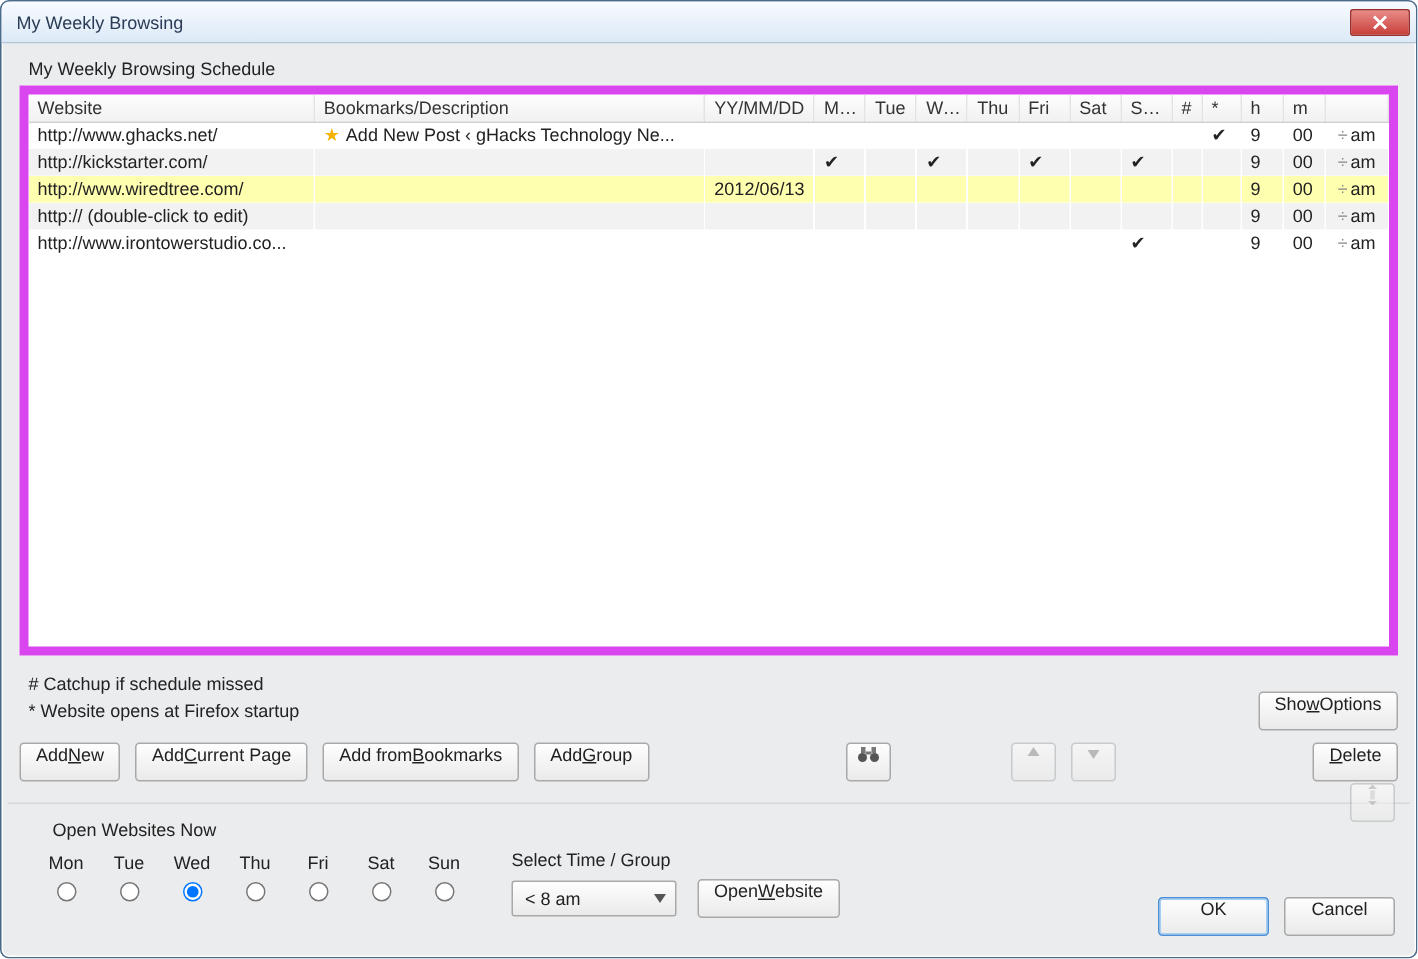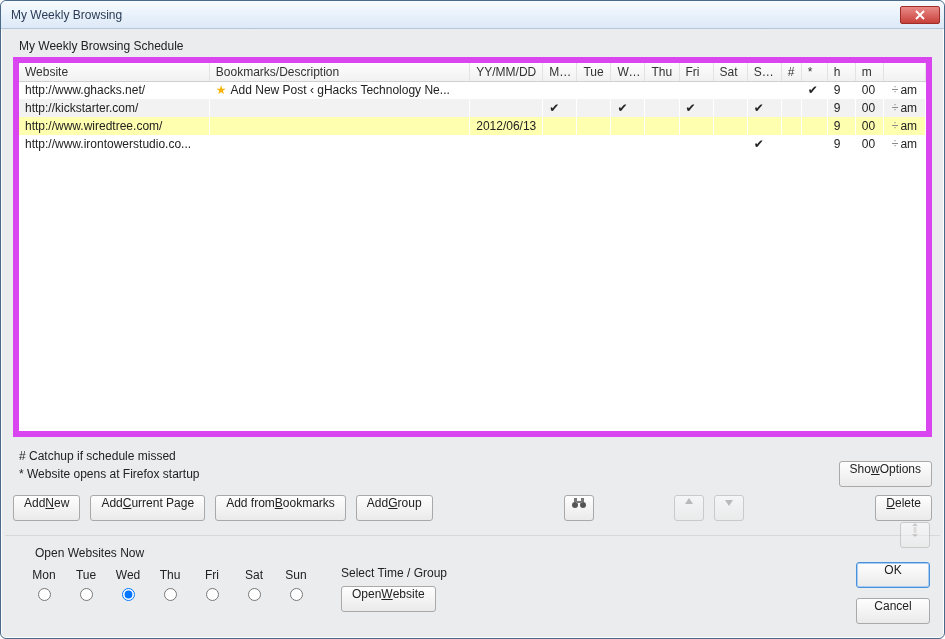--- a/index.html
+++ b/index.html
@@ -76,21 +76,21 @@
   .time-label { margin-bottom:6px; }
   .selwrap { display:flex; gap:14px; align-items:center; }
   .dropdown {
     width:110px; height:24px; border:1px solid #a9a9a9; border-radius:2px;
     background:linear-gradient(#fefefe,#eaeaea);
     display:flex; align-items:center; justify-content:space-between;
     padding:0 6px 0 8px;
   }
   .caret { width:0;height:0;border-left:4px solid transparent;border-right:4px solid transparent;border-top:6px solid #555; }
 
-  .bottom-right { position:absolute; right:14px; bottom:14px; display:flex; gap:10px; align-items:center;flex-direction:column; }
+  .bottom-right { position:absolute; right:14px; bottom:14px; display:flex; gap:10px; align-items:center; }
   .btn.ok { border-color:#4a90d9; box-shadow:0 0 0 1px #a6cdf4 inset; min-width:74px; }
 
   .updn { position:absolute; right:14px; bottom:90px; }
 
   
   col.c-url { width:190px; }
   col.c-desc{ width:260px; }
   col.c-date{ width:73px; }
   col.c-day { width:34px; }
   col.c-hash{ width:20px; }
@@ -202,20 +202,37 @@
               <td class="center"></td>
               <td class="center"></td>
               <td class="center"></td>
               <td class="center"></td>
               <td class="center"></td>
               <td class="center"></td>
               <td class="right">9</td>
               <td class="center">00</td>
               <td><span class="divdot">÷</span>am</td>
             </tr>
+            <tr class="roweven">
+              <td class="url">http://   (double-click to edit)</td>
+              <td></td>
+              <td></td>
+              <td class="center"></td>
+              <td class="center"></td>
+              <td class="center"></td>
+              <td class="center"></td>
+              <td class="center"></td>
+              <td class="center"></td>
+              <td class="center"></td>
+              <td class="center"></td>
+              <td class="center"></td>
+              <td class="right">9</td>
+              <td class="center">00</td>
+              <td><span class="divdot">÷</span>am</td>
+            </tr>
             <tr class="rowodd">
               <td class="url">http://www.irontowerstudio.co...</td>
               <td></td>
               <td></td>
               <td class="center"></td>
               <td class="center"></td>
               <td class="center"></td>
               <td class="center"></td>
               <td class="center"></td>
               <td class="center"></td>
@@ -324,20 +341,24 @@
           </div>
           <div class="daycol">
             <span class="lab">Sun</span>
             <input type="radio" name="ond" class="rad" style="">
           </div>
         </div>
 
       <div class="time-group">
         <div class="time-label">Select Time / Group</div>
         <div class="selwrap">
+          <div class="dropdown">
+            <span>&lt; 8 am</span>
+            <span class="caret"></span>
+          </div>
           <div class="btn">
               <span>Open </span>
               <span class="und">W</span>
               <span>ebsite</span>
             </div>
         </div>
       </div>
     </div>
 
     <div class="updn">

